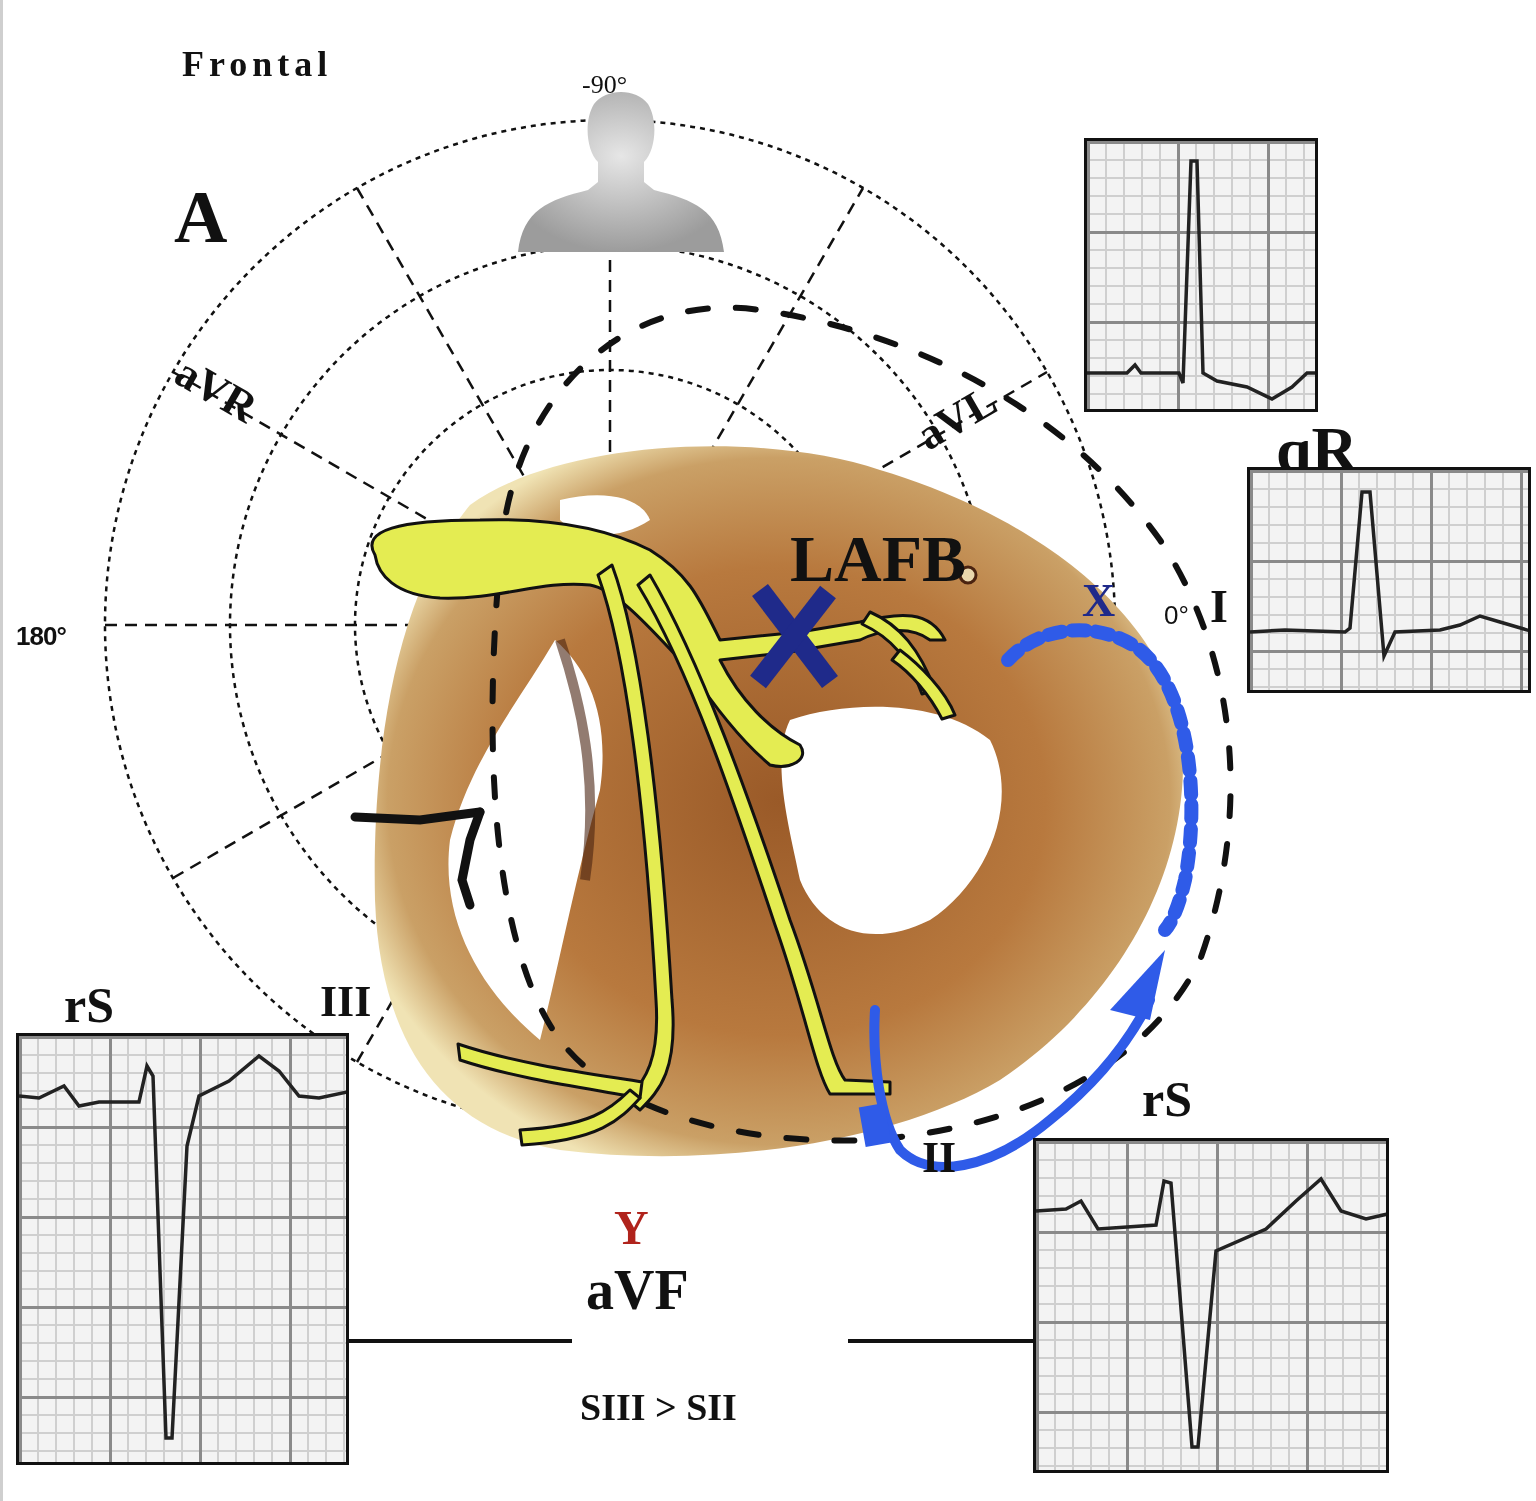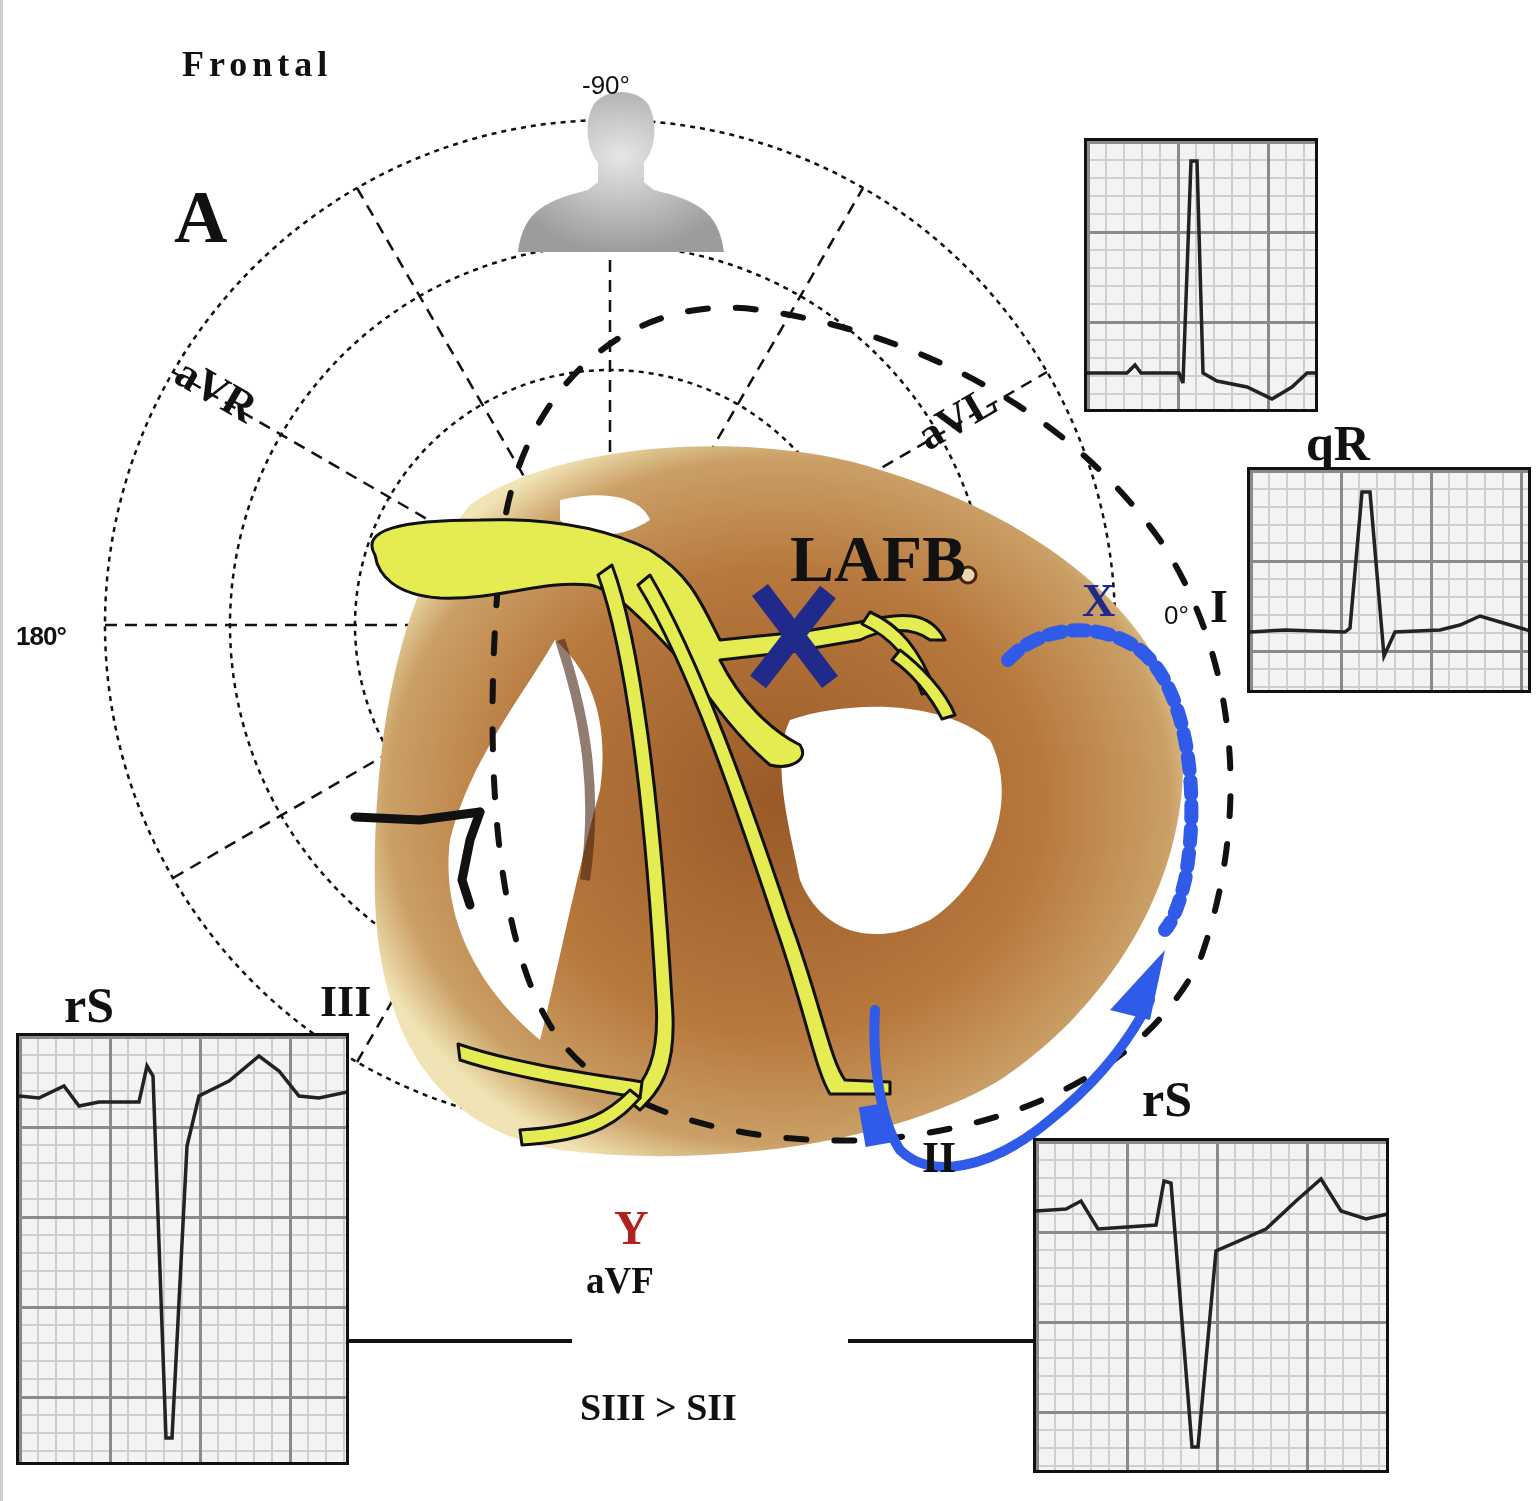--- a/index.html
+++ b/index.html
@@ -3,34 +3,34 @@
 <meta charset="utf-8">
 <style>
   html, body { margin: 0; padding: 0; background: #ffffff; }
   body { width: 1536px; height: 1501px; position: relative; overflow: hidden;
          font-family: "Liberation Serif", serif; }
   .frame-left { position: absolute; left: 0; top: 0; width: 3px; height: 1501px; background: #cfcfcf; }
   svg.stage { position: absolute; left: 0; top: 0; }
   .lbl { position: absolute; color: #111; font-weight: bold; white-space: nowrap; line-height: 1; }
   .frontal { left: 182px; top: 46px; font-family: Liberation Serif, serif; font-size: 36px; letter-spacing: 5px; }
   .panel { left: 174px; top: 180px; font-size: 74px; font-weight: bold; }
-  .deg90 { left: 582px; top: 72px; font-family: Liberation Sans, sans-serif; font-size: 26px; font-weight: normal; }
+  .deg90 { left: 582px; top: 72px; font-family: Liberation Serif, serif; font-size: 26px; font-weight: normal; }
   .deg180 { left: 16px; top: 604px; font-family: "Liberation Sans", sans-serif; font-size: 26px; font-weight: bold; letter-spacing: -1px; margin-top: 19px; }
   .deg0 { left: 1164px; top: 602px; font-family: "Liberation Sans", sans-serif; font-size: 26px; font-weight: normal; }
   .leadI { left: 1210px; top: 584px; font-size: 46px; }
   .avr { left: 190px; top: 350px; font-size: 44px; transform: rotate(30deg); transform-origin: left top; }
   .avl { left: 910px; top: 420px; font-size: 44px; transform: rotate(-30deg); transform-origin: left top; }
   .lead3 { left: 308px; top: 980px; font-size: 44px; margin-left: 12px; }
   .lead2 { left: 922px; top: 1136px; font-size: 44px; }
   .lafb { left: 790px; top: 526px; font-size: 66px; }
   .xlbl { left: 1082px; top: 578px; font-size: 46px; color: #1f2a8a; }
   .ylbl { left: 614px; top: 1204px; font-size: 48px; color: #b0231c; }
-  .avf { left: 586px; top: 1262px; font-size: 37px; }
+  .avf { left: 586px; top: 1262px; font-size: 56px; }
   .siii { left: 580px; top: 1388px; font-size: 38px; }
-  .qr { left: 1306px; top: 418px; font-size: 50px; }
+  .qr { left: 1276px; top: 418px; font-size: 64px; }
   .rs-left { left: 64px; top: 980px; font-size: 50px; }
   .rs-right { left: 1142px; top: 1074px; font-size: 50px; }
   .ecg { position: absolute; border: 3px solid #111; box-sizing: border-box; background-color: #f3f3f3;
          background-image:
            linear-gradient(#8a8a8a 3px, transparent 3px),
            linear-gradient(90deg, #8a8a8a 3px, transparent 3px),
            linear-gradient(#cfcfcf 2px, transparent 2px),
            linear-gradient(90deg, #cfcfcf 2px, transparent 2px);
          background-size: 90px 90px, 90px 90px, 18px 18px, 18px 18px; overflow: hidden; }
   .ecg svg { position: absolute; left: 0; top: 0; }

